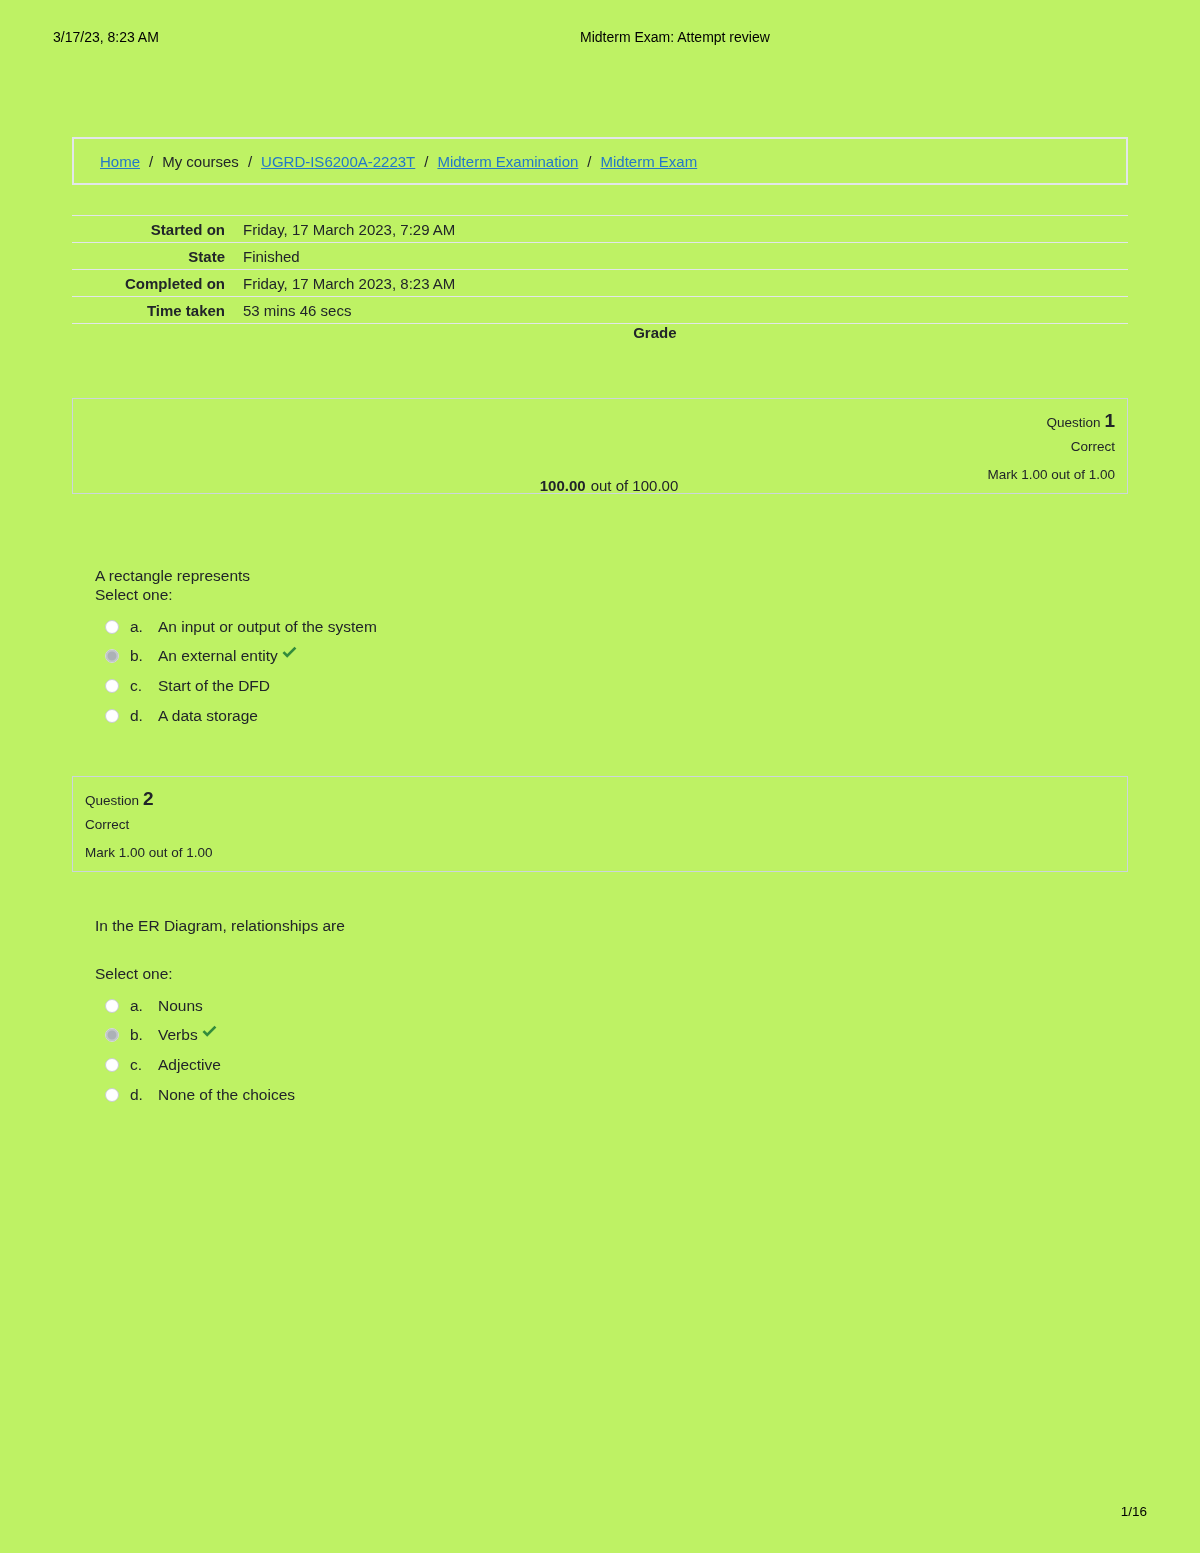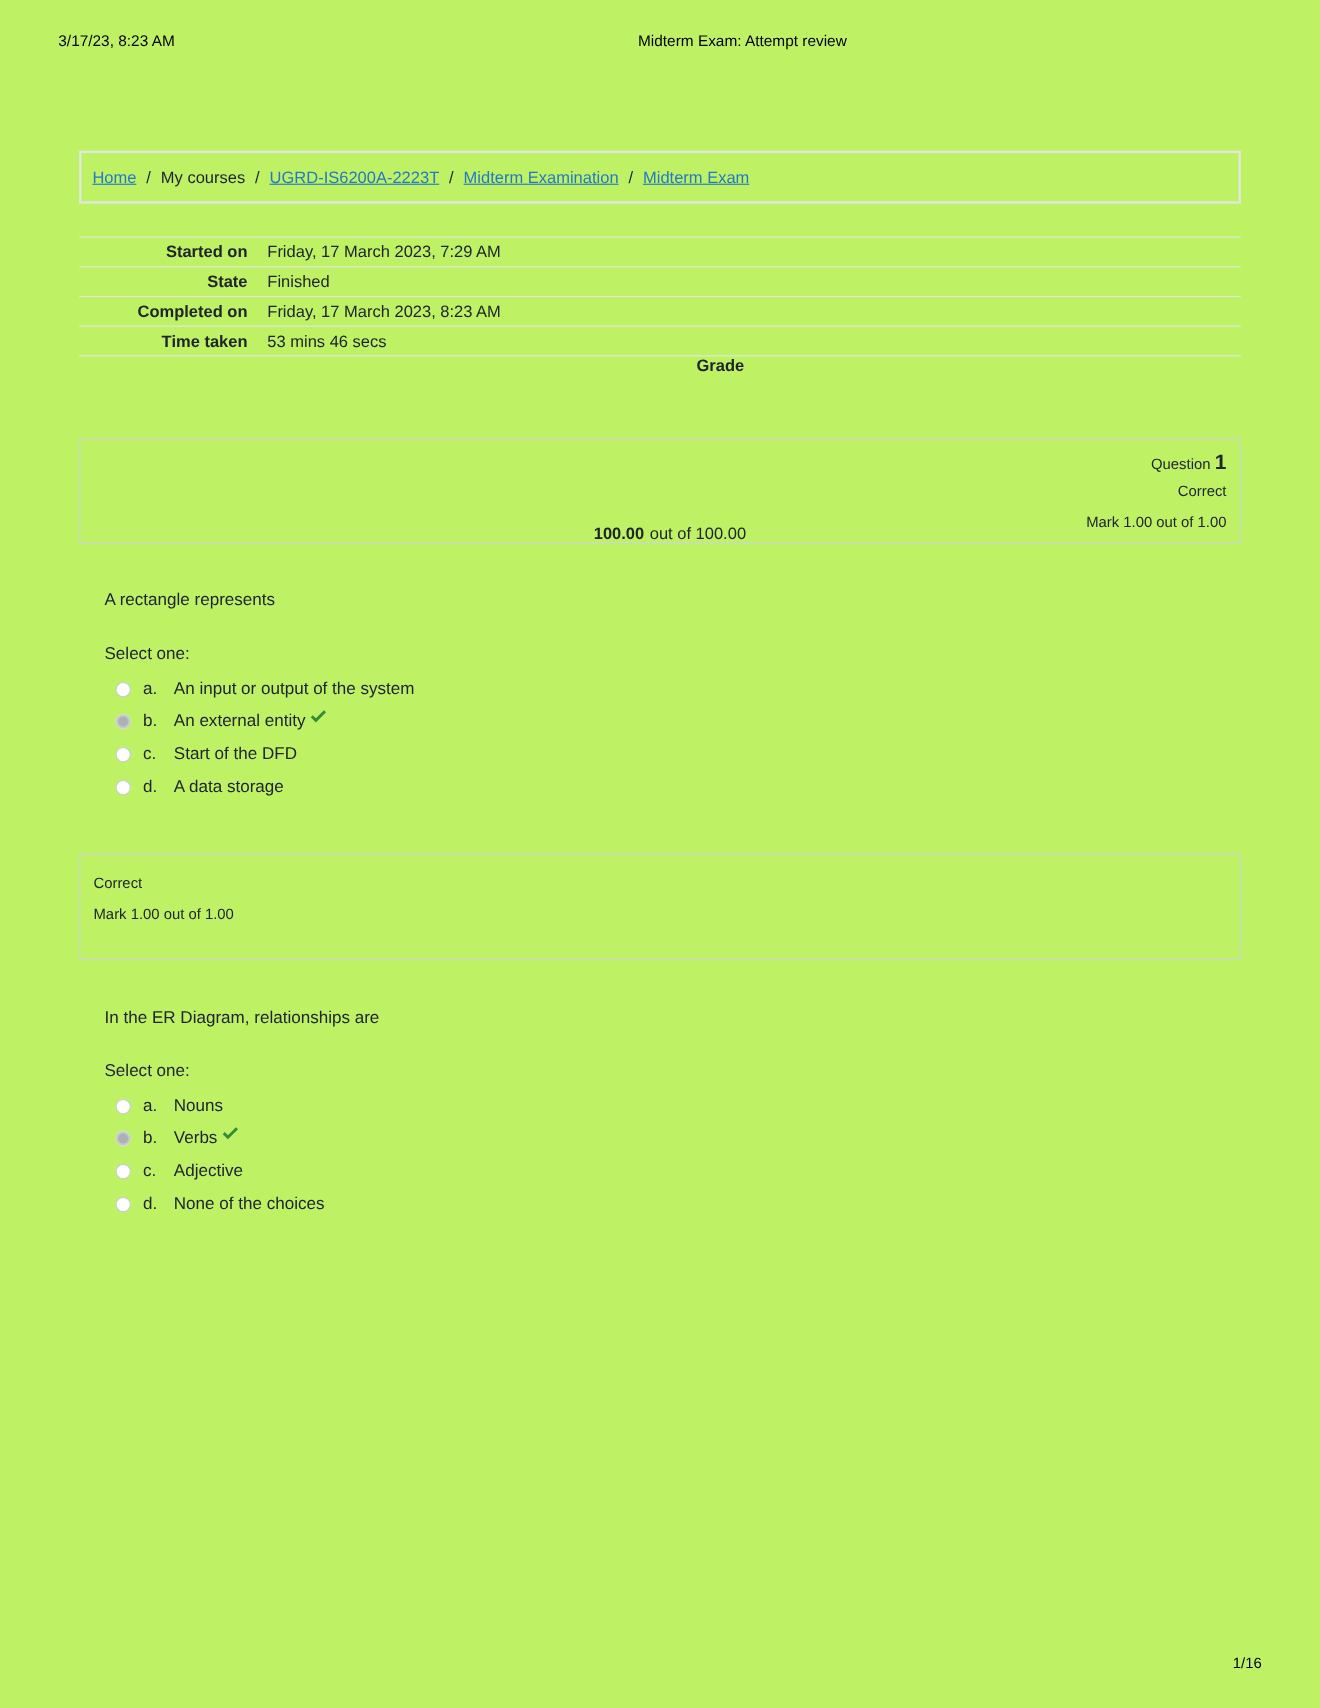--- a/index.html
+++ b/index.html
@@ -8,21 +8,21 @@
   .page { position:relative; width:1200px; height:1553px; background:#bef264; overflow:hidden; }
 
   
   .hdr-date { position:absolute; left:53px; top:29px; font-size:14px; color:#000; }
   .hdr-title { position:absolute; left:580px; top:29px; font-size:14px; color:#000; }
   .ftr-url { position:absolute; left:53px; top:1504px; font-size:13.5px; color:#000; }
   .ftr-page { position:absolute; top:1504px; right:53px; font-size:13.5px; color:#000; }
 
   
   .crumbbox { position:absolute; left:72px; top:137px; width:1056px; height:48px;
-              border:2px solid #e2e6ea; display:flex; align-items:center; padding:0 10px;
+              border:2px solid #e2e6ea; display:flex; align-items:center; padding:0 26px;
               font-size:15px; }
   .crumbbox a { color:#2478c8; text-decoration:underline; cursor:pointer; }
   .crumb-sep { margin:0 9px; color:#212529; }
   .crumb-plain { color:#212529; }
 
   
   .summary { position:absolute; left:72px; top:215px; width:1056px; font-size:15px; }
   .srow { display:flex; align-items:center; height:27px; border-top:1px solid #e2e6ea; }
   .srow:last-child { height:34px;flex-direction:column; }
   .slabel { width:153px; text-align:right; font-weight:bold; flex:0 0 153px; }
@@ -35,21 +35,21 @@
           border:1px solid #ccd5dc; padding:11px 12px 0 12px; }
   .qbox1 { top:398px;text-align:right; }
   .qbox2 { top:776px; }
   .qline { font-size:13.5px; color:#212529; }
   .qnum { font-size:19px; font-weight:bold; margin-left:4px; }
   .qstatus { font-size:13.5px; margin-top:7px; }
   .qmark { font-size:13.5px; margin-top:13px; }
 
   
   .qtext, .qprompt { position:absolute; left:95px; font-size:15.5px; color:#212529; }
-  .qt1 { top:537px; } .qp1 { top:586px; }
+  .qt1 { top:567px; } .qp1 { top:586px; }
   .qt2 { top:917px; } .qp2 { top:965px; }
   .opts { position:absolute; left:105px; }
   .opts1 { top:612px; } .opts2 { top:991px; }
   .opt { display:flex; align-items:center; height:29.6px; }
   .radio { width:14px; height:14px; border-radius:50%; background:#fff;
            border:1px solid #c9cdd1; flex:0 0 14px; }
   .radio.checked { background:#acb1b6; border:1px solid #d7dadd; box-shadow:inset 0 0 0 1.5px #c3c7cb; }
   .letter { margin-left:11px; width:24px; font-size:15.5px; }
   .otext { margin-left:4px; font-size:15.5px; }
   .check-wrap { display:none; margin-left:2px; margin-top:-4px; }
@@ -134,20 +134,23 @@
     </div>
     <div class="opt">
       <span class="radio"></span>
       <span class="letter">d.</span>
       <span class="otext">A data storage</span>
 
     </div>
   </div>
 
   <div class="qbox qbox2">
+    <div class="qline">
+      <span>Question</span><span class="qnum">2</span>
+    </div>
     <div class="qstatus">Correct</div>
     <div class="qmark">Mark 1.00 out of 1.00</div>
   </div>
 
   <div class="qtext qt2">In the ER Diagram, relationships are</div>
   <div class="qprompt qp2">Select one:</div>
   <div class="opts opts2">
     <div class="opt">
       <span class="radio"></span>
       <span class="letter">a.</span>

